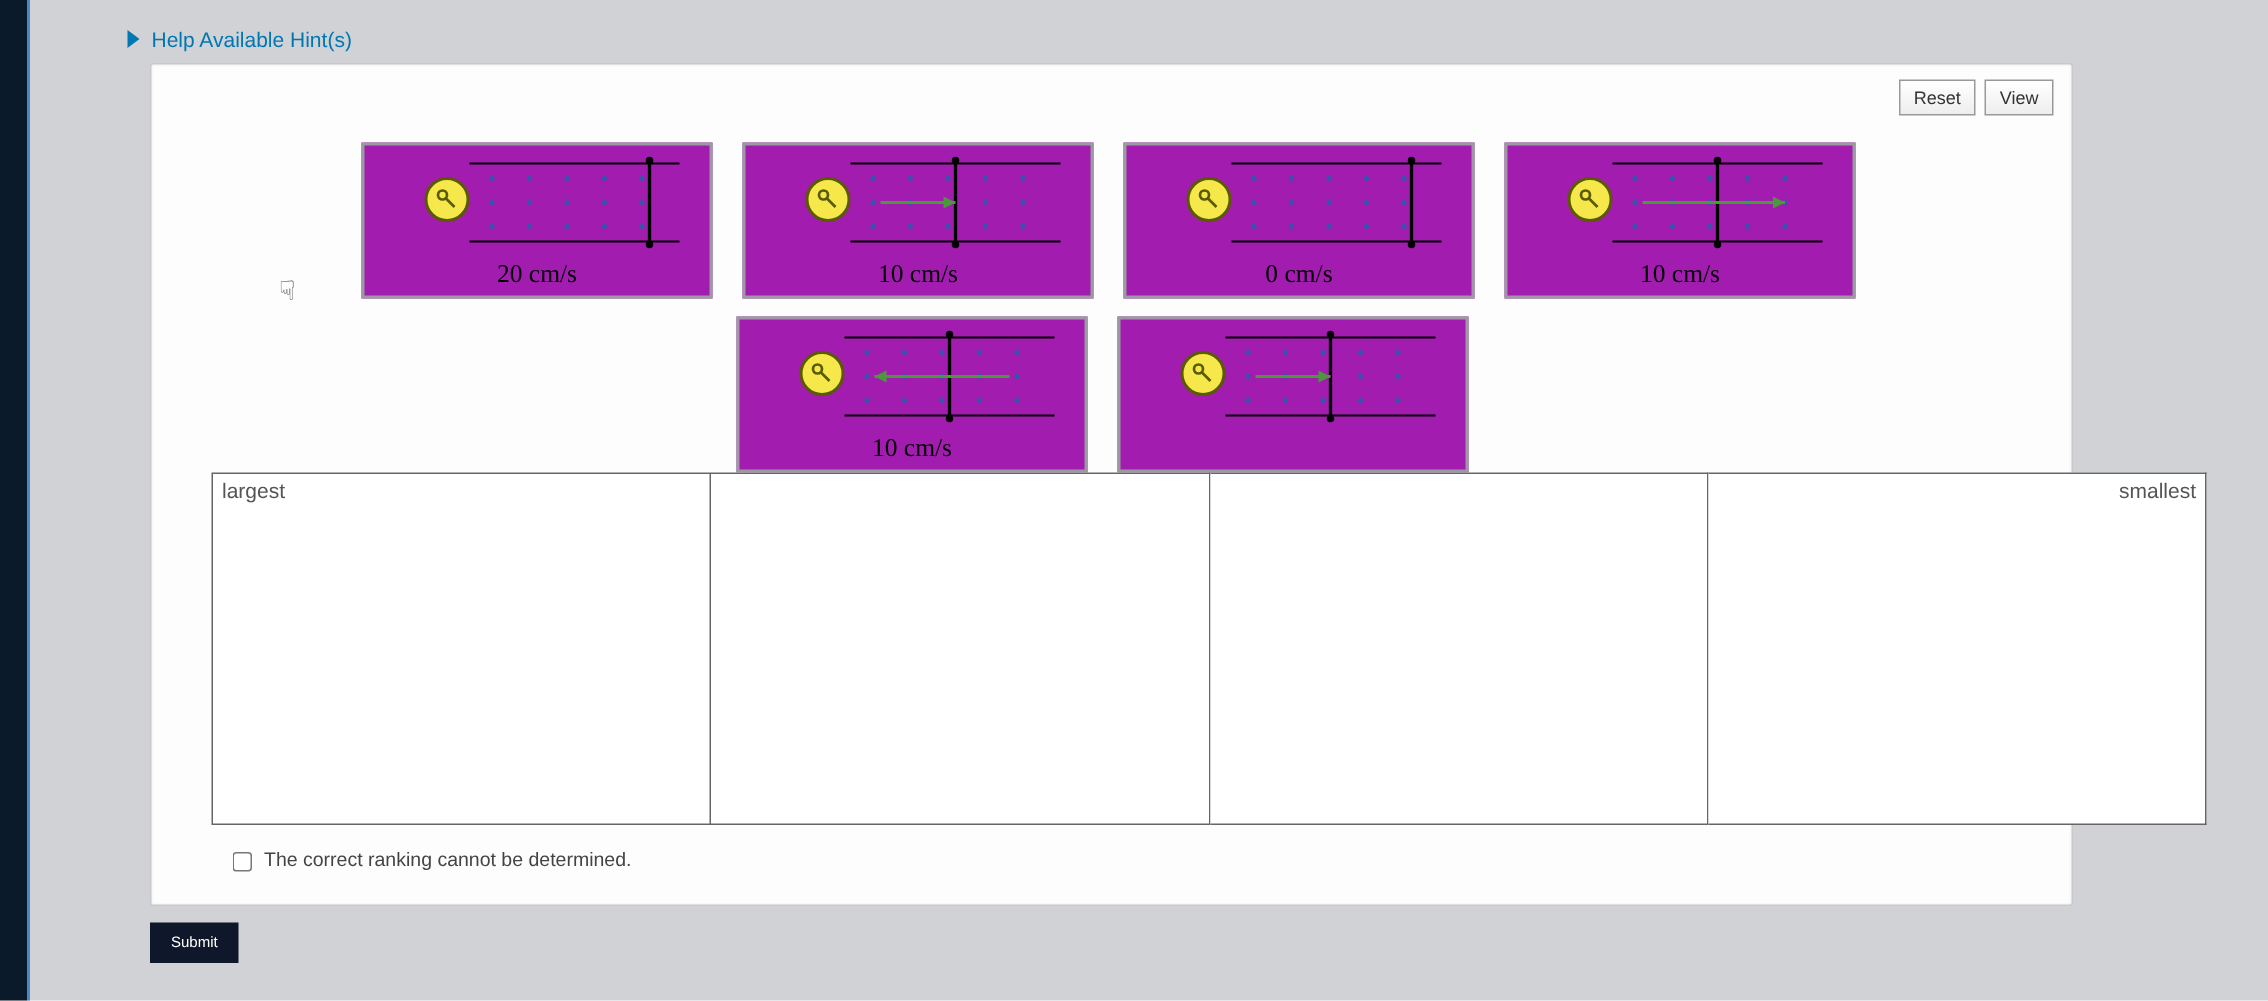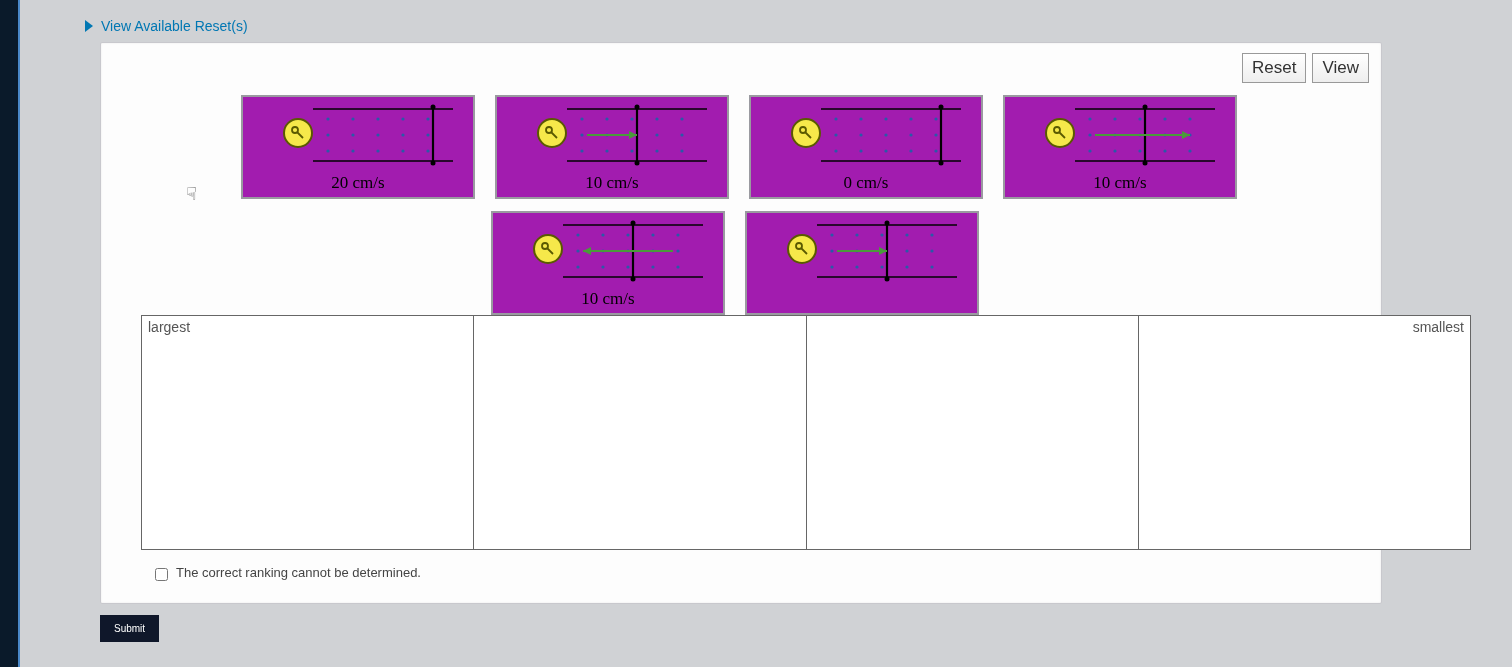--- a/index.html
+++ b/index.html
@@ -43,21 +43,21 @@
     border-radius: 2px;
     box-shadow: inset 0 0 2px rgba(0,0,0,0.1);
   }
   .panel-top {
     position: absolute; right: 12px; top: 10px;
     display: flex; gap: 6px;
   }
   .util-btn {
     background: linear-gradient(#fff,#eee);
     border: 1px solid #999;
-    font-size: 17px;
+    font-size: 12px;
     padding: 4px 9px;
     cursor: pointer;
     color: #333;
   }
   .tiles-area {
     position: absolute;
     left: 40px; top: 52px;
     width: 1200px;
   }
   .tile-row { display: flex; gap: 20px; margin-bottom: 12px; justify-content: flex-start;}
@@ -125,21 +125,21 @@
     cursor: pointer;
   }
 </style>
 </head>
 <body>
 
 <div class="left-strip"></div>
 
 <div class="hints-row">
   <span class="tri"></span>
-  <span>View Available Reset(s)</span>
+  <span>Help Available Hint(s)</span>
 </div>
 
 <div class="rank-panel">
 
   <div class="panel-top">
     <button class="util-btn">Reset</button>
     <button class="util-btn">View</button>
   </div>
 
   <span class="hand-cursor">☟</span>

